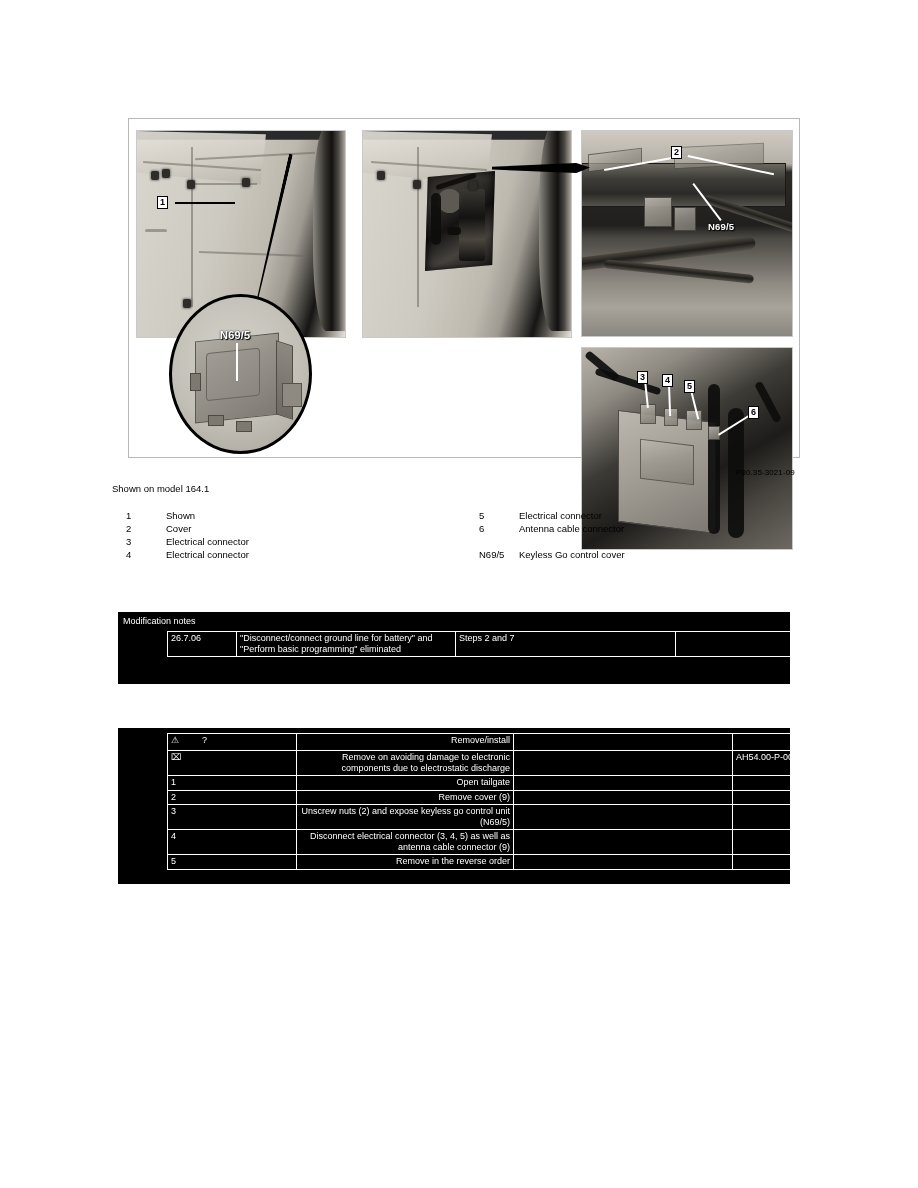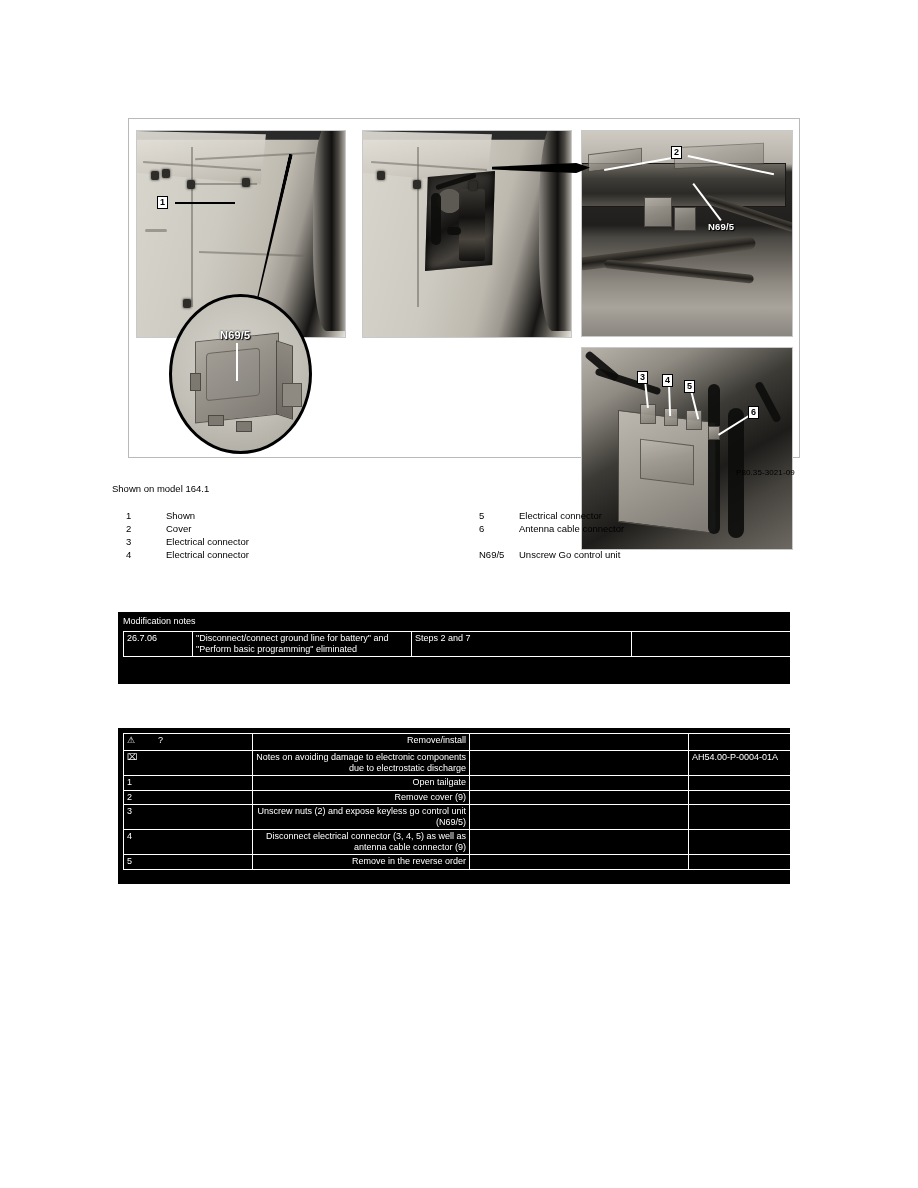--- a/index.html
+++ b/index.html
@@ -275,20 +275,21 @@
     top: 4px;
     font-size: 9px;
     color: #ffffff;
   }
   table.grid {
     position: absolute;
     border-collapse: collapse;
     table-layout: fixed;
     color: #ffffff;
     font-size: 9px;
+    margin-left: 44px;
   }
   table.grid td {
     border: 1px solid #ffffff;
     vertical-align: top;
     padding: 1px 3px 2px 3px;
     line-height: 10.5px;
   }
   #mod-table  { left: 5px; top: 19px; width: 662px; }
   #proc-table { left: 5px; top: 5px; width: 662px; }
   .col-a { width: 62px; }
@@ -426,21 +427,21 @@
     <span class="lg-key">5</span>
     <span class="lg-val">Electrical connector</span>
   </div>
   <div class="legend-row">
     <span class="lg-key">6</span>
     <span class="lg-val">Antenna cable connector</span>
   </div>
   <div class="legend-spacer"></div>
   <div class="legend-row">
     <span class="lg-key">N69/5</span>
-    <span class="lg-val">Unscrew Go control unit</span>
+    <span class="lg-val">Keyless Go control cover</span>
   </div>
 </div>
 
 <div class="black-block" id="mod-block">
   <div class="block-title">Modification notes</div>
   <table class="grid" id="mod-table">
     <tbody>
       <tr>
         <td class="col-a">26.7.06</td>
         <td class="col-b">"Disconnect/connect ground line for battery" and "Perform basic programming" eliminated</td>
@@ -459,21 +460,21 @@
           <span>⚠</span>
           <span style="display:inline-block;width:18px"></span>
           <span>?</span>
         </td>
         <td class="pc-b">Remove/install</td>
         <td class="pc-c"></td>
         <td class="pc-d"></td>
       </tr>
       <tr>
         <td class="pc-a">⌧</td>
-        <td class="pc-b">Notes on avoiding damage to electronic components due to electrostatic discharge</td>
+        <td class="pc-b">Remove on avoiding damage to electronic components due to electrostatic discharge</td>
         <td class="pc-c"></td>
         <td class="pc-d">AH54.00-P-0004-01A</td>
       </tr>
       <tr>
         <td class="pc-a">1</td>
         <td class="pc-b">Open tailgate</td>
         <td class="pc-c"></td>
         <td class="pc-d"></td>
       </tr>
       <tr>

